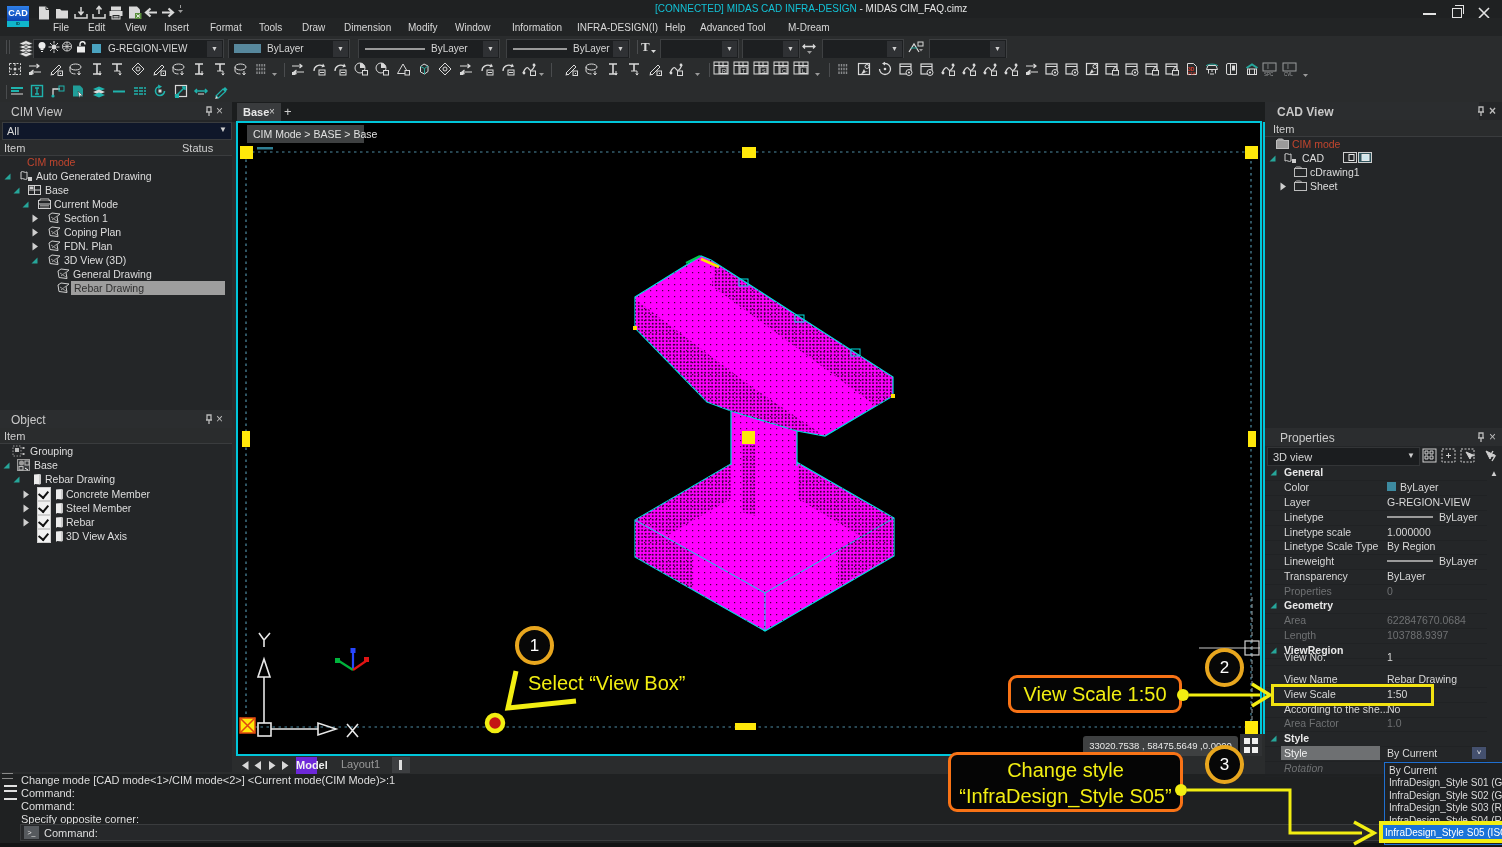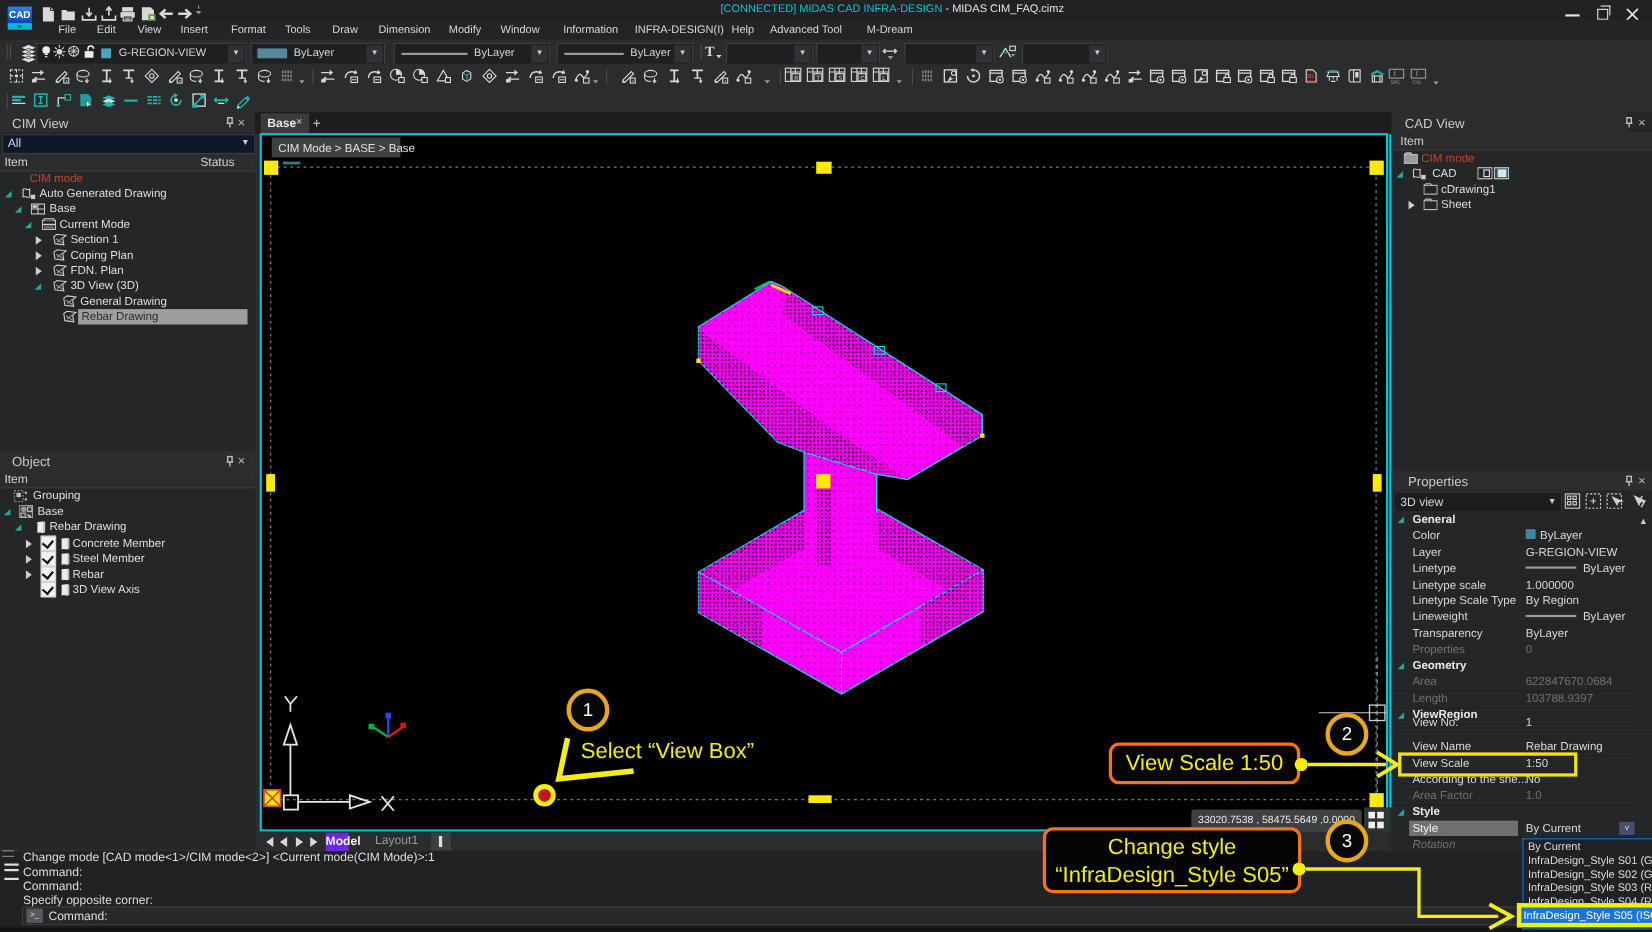--- a/index.html
+++ b/index.html
@@ -758,21 +758,21 @@
   <div class="abs" style="left:21px;top:774px;font-size:11px;color:#dedede;white-space:nowrap;">Change mode [CAD mode&lt;1&gt;/CIM mode&lt;2&gt;] &lt;Current mode(CIM Mode)&gt;:1</div>
   <div class="abs" style="left:21px;top:787px;font-size:11px;color:#dedede;">Command:</div>
   <div class="abs" style="left:21px;top:800px;font-size:11px;color:#dedede;">Command:</div>
   <div class="abs" style="left:21px;top:813px;font-size:11px;color:#dedede;">Specify opposite corner:</div>
   <div class="abs" style="left:20px;top:824px;width:1482px;height:17px;background:#26282a;border:1px solid #3a3c3e;box-sizing:border-box;"></div>
   <div class="abs" style="left:24px;top:826px;width:15px;height:13px;background:#565a5e;color:#e8e8e8;font-size:7px;text-align:center;line-height:13px;">&gt;_</div>
   <div class="abs" style="left:44px;top:827px;font-size:11px;color:#dedede;">Command:</div>
 </div>
 
 <div class="abs" style="left:1265px;top:102px;width:237px;height:672px;background:#242628;"></div>
-<div class="ptitle" style="left:1265px;top:102px;width:214px;">
+<div class="ptitle" style="left:1265px;top:102px;width:214px;font-weight:bold;">
       <span style="position:absolute;left:12px;top:3px;">CAD View</span>
   <svg class="pin" style="left:211px;top:4px;" viewBox="0 0 10 11">
         <path d="M3 1h4v5h-4zM2 6h6M5 6v4" stroke="#bbb" fill="none" stroke-width="1.3"></path>
       </svg>
   <span style="position:absolute;left:224px;top:2px;color:#bbb;font-size:12px;">×</span>
 </div>
 <div class="abs" style="left:1265px;top:120px;width:237px;height:16px;background:#2a2c2d;border-bottom:1px solid #3a3c3e;">
   <span class="t11" style="position:absolute;left:8px;top:2px;color:#cfcfcf;">Item</span>
 </div>
 <div id="cadtree">

